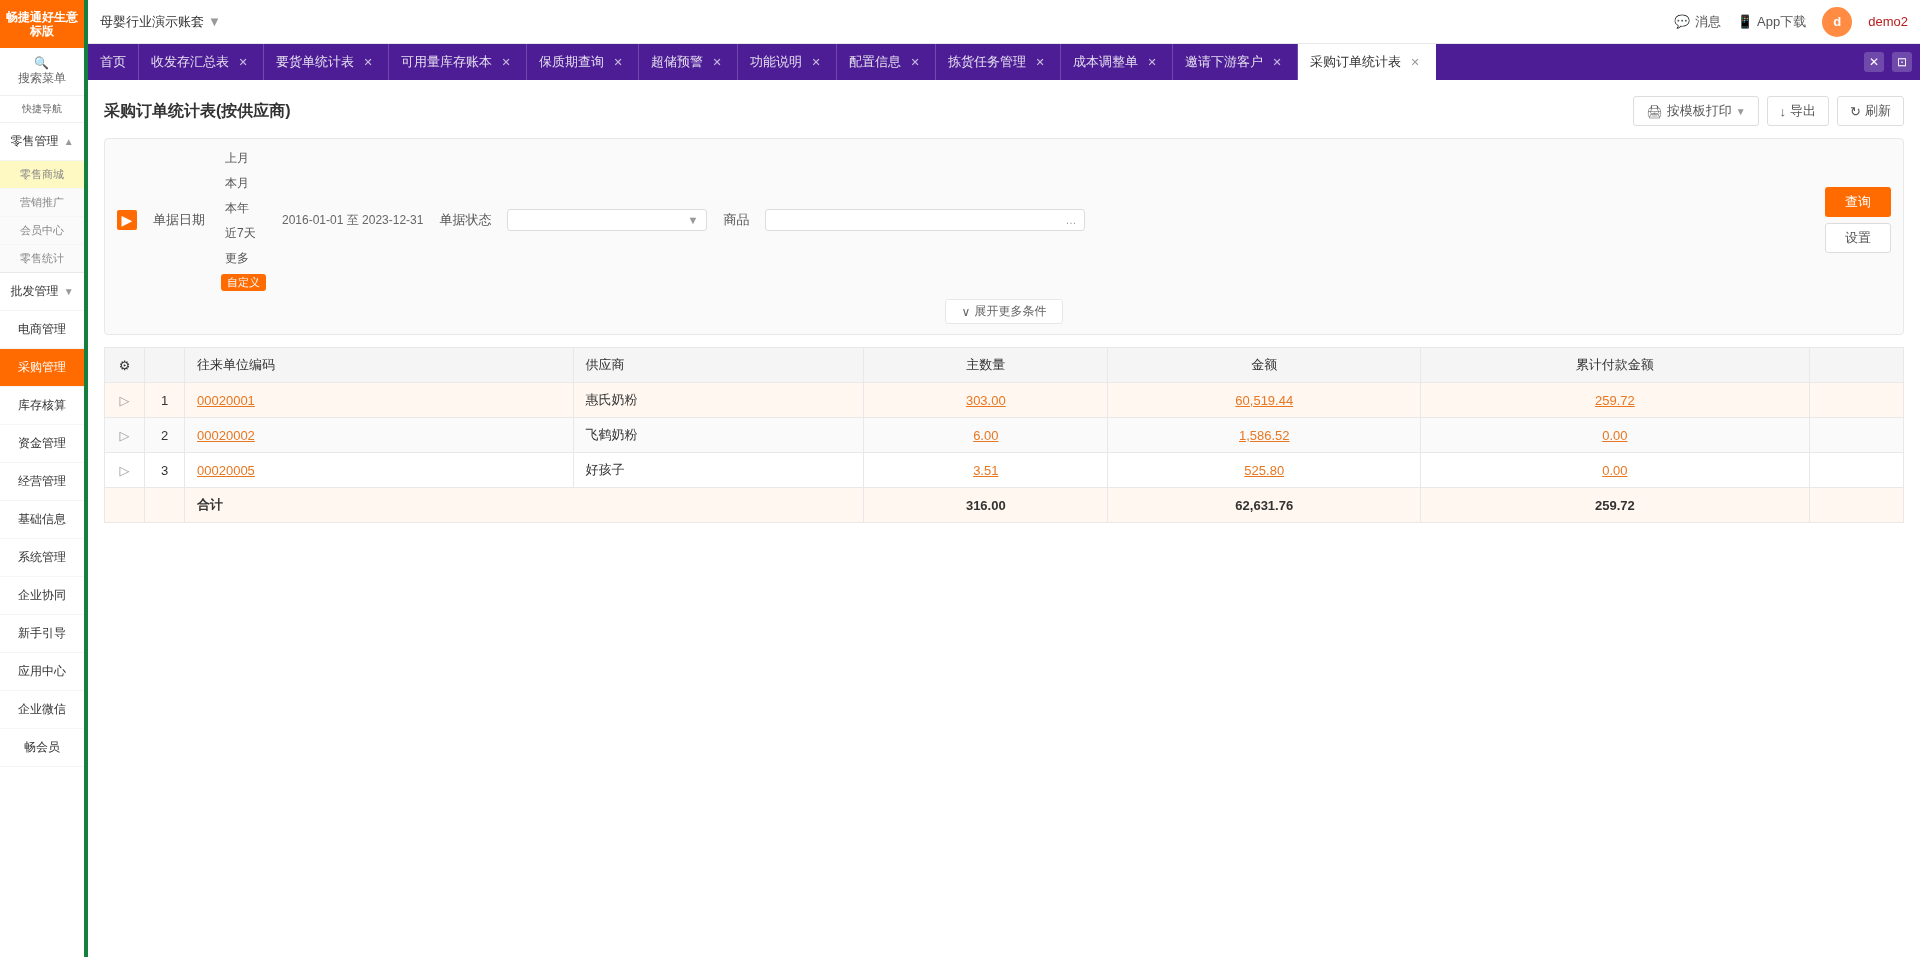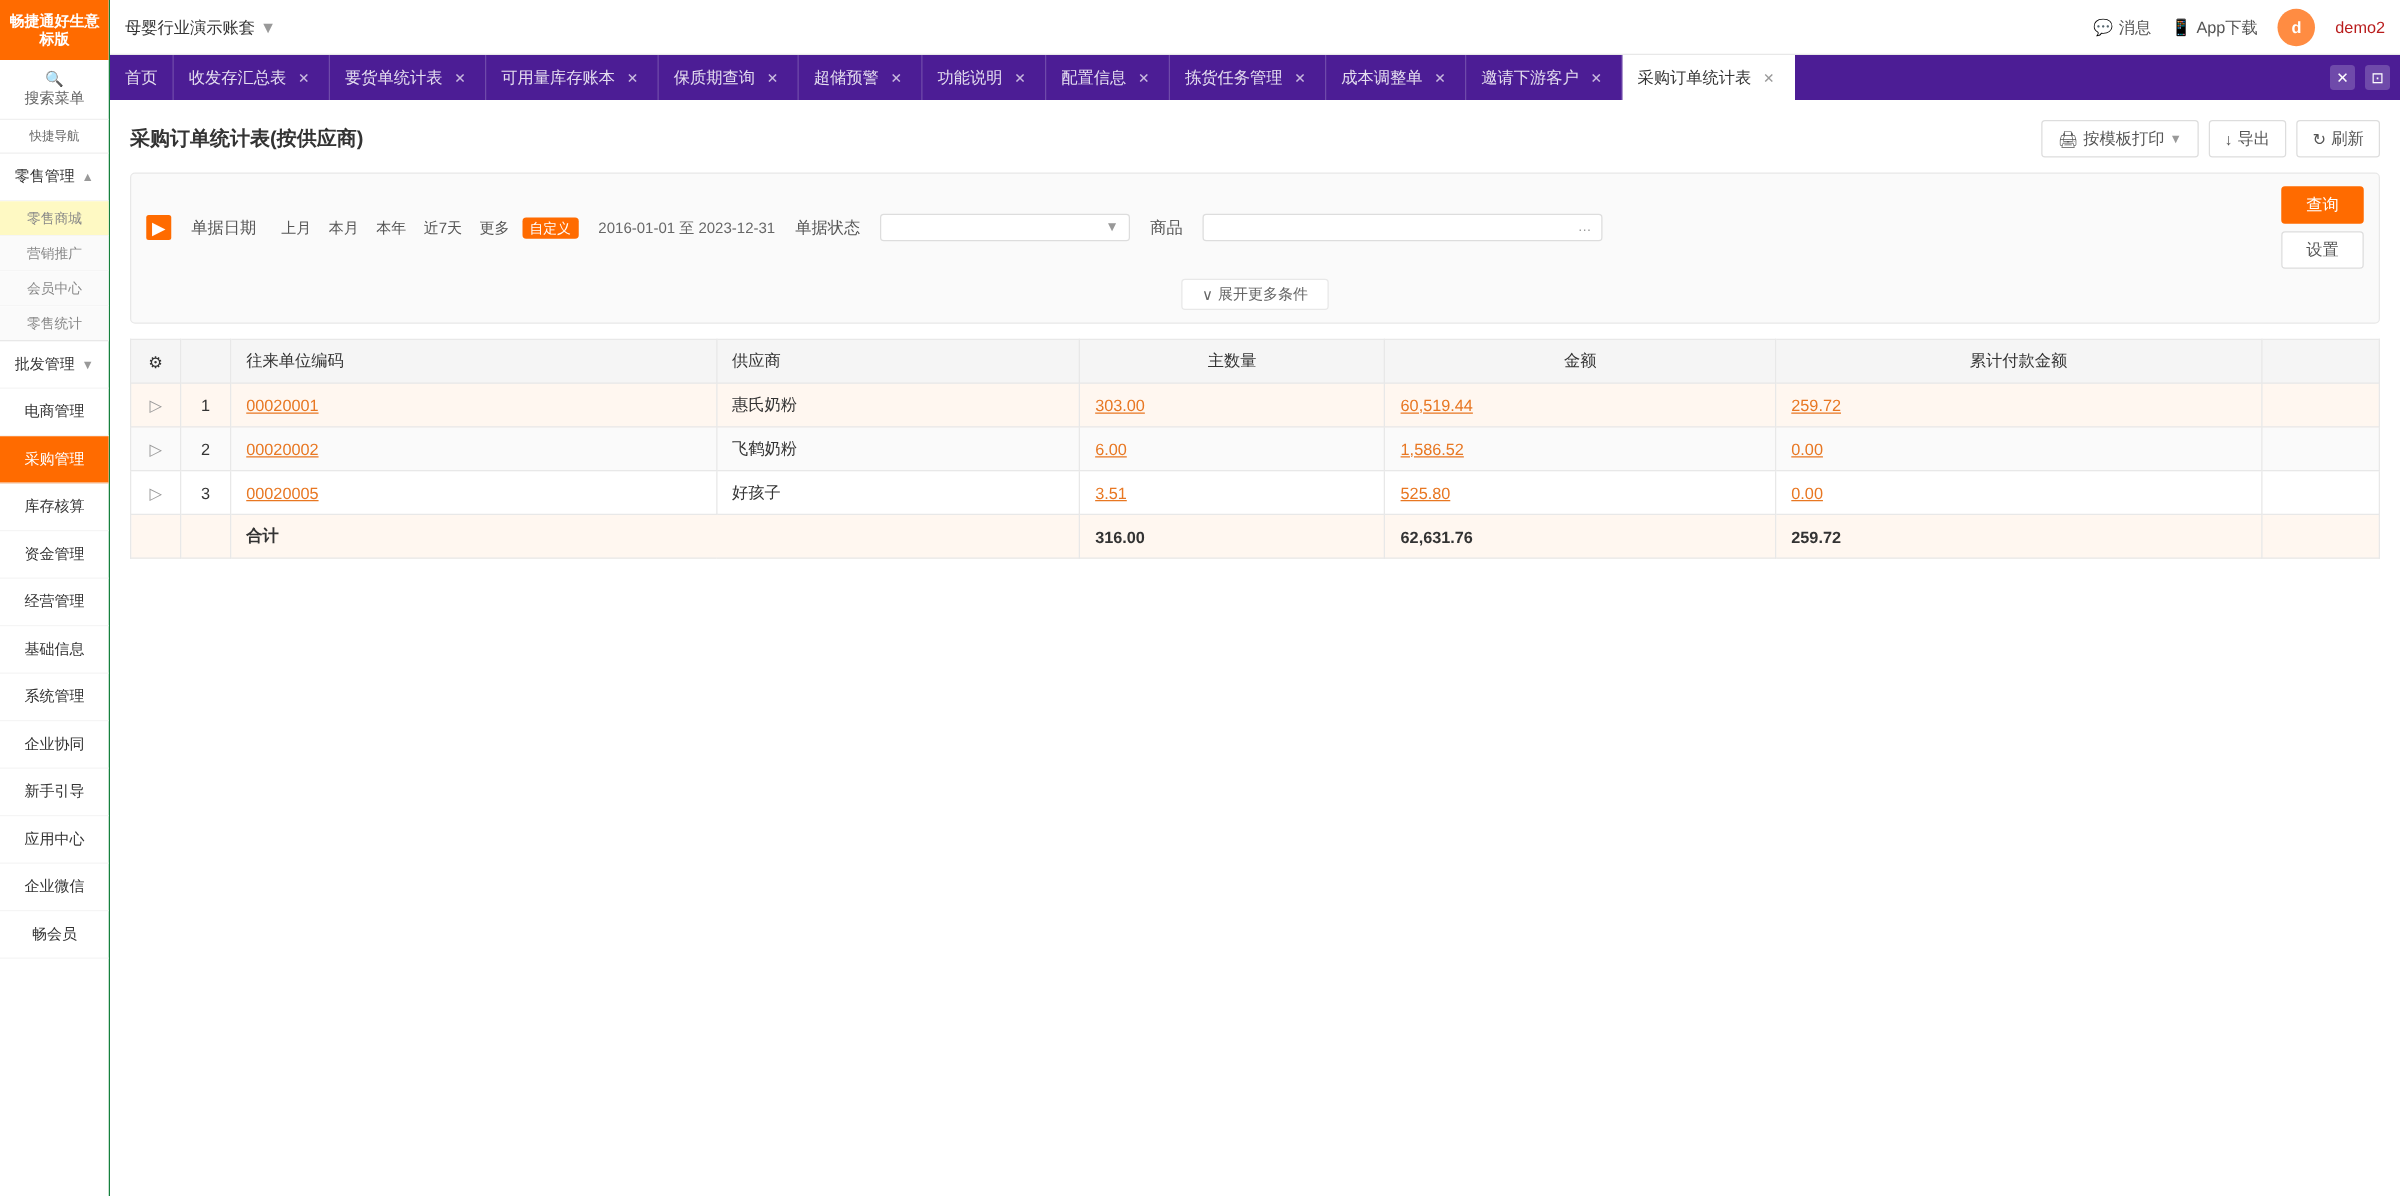--- a/index.html
+++ b/index.html
@@ -2,21 +2,21 @@
 <html><head>
   <meta charset="utf-8">
   <style>
     * { margin: 0; padding: 0; box-sizing: border-box; }
     body { font-family: 'Microsoft YaHei', Arial, sans-serif; font-size: 13px; background: #f5f5f5; width: 1920px; height: 957px; overflow: hidden; display: flex; }
 
     
     #sidebar {
       width: 88px;
       background: #fff;
-      border-right: 1px solid #15803d;
+      border-right: 4px solid #15803d;
       display: flex;
       flex-direction: column;
       flex-shrink: 0;
       height: 957px;
       overflow: hidden;
     }
     #logo-area {
       background: #ff6b00;
       height: 48px;
       display: flex;
@@ -245,22 +245,23 @@
       gap: 16px;
       flex-wrap: wrap;
     }
     .filter-label {
       font-size: 13px;
       color: #555;
       white-space: nowrap;
     }
     .filter-date-shortcuts {
       display: flex;
-      align-items: center;
+      align-items: flex-start;
       gap: 6px;
+      flex-direction: column;
     }
     .date-shortcut {
       font-size: 12px;
       color: #555;
       cursor: pointer;
       padding: 1px 4px;
     }
     .date-tag-custom {
       background: #ff6b00;
       color: #fff;
@@ -352,21 +353,21 @@
       text-align: left;
     }
     .data-table th.center { text-align: center; }
     .data-table td {
       border: 1px solid #e8e8e8;
       padding: 8px 12px;
       font-size: 13px;
       color: #333;
     }
     .data-table td.center { text-align: center; }
-    .data-table td.right { text-align: left; }
+    .data-table td.right { text-align: center; }
     .data-table tr:nth-child(1) td { background: #fff7f0; }
     .data-table tr:nth-child(even) td { background: #fafafa; }
     .data-table td a, .data-table td .link { color: #e87722; text-decoration: underline; cursor: pointer; }
     .expand-btn {
       width: 20px; height: 20px;
       background: #ff6b00;
       color: #fff;
       border-radius: 2px;
       display: flex; align-items: center; justify-content: center;
       font-size: 14px;

